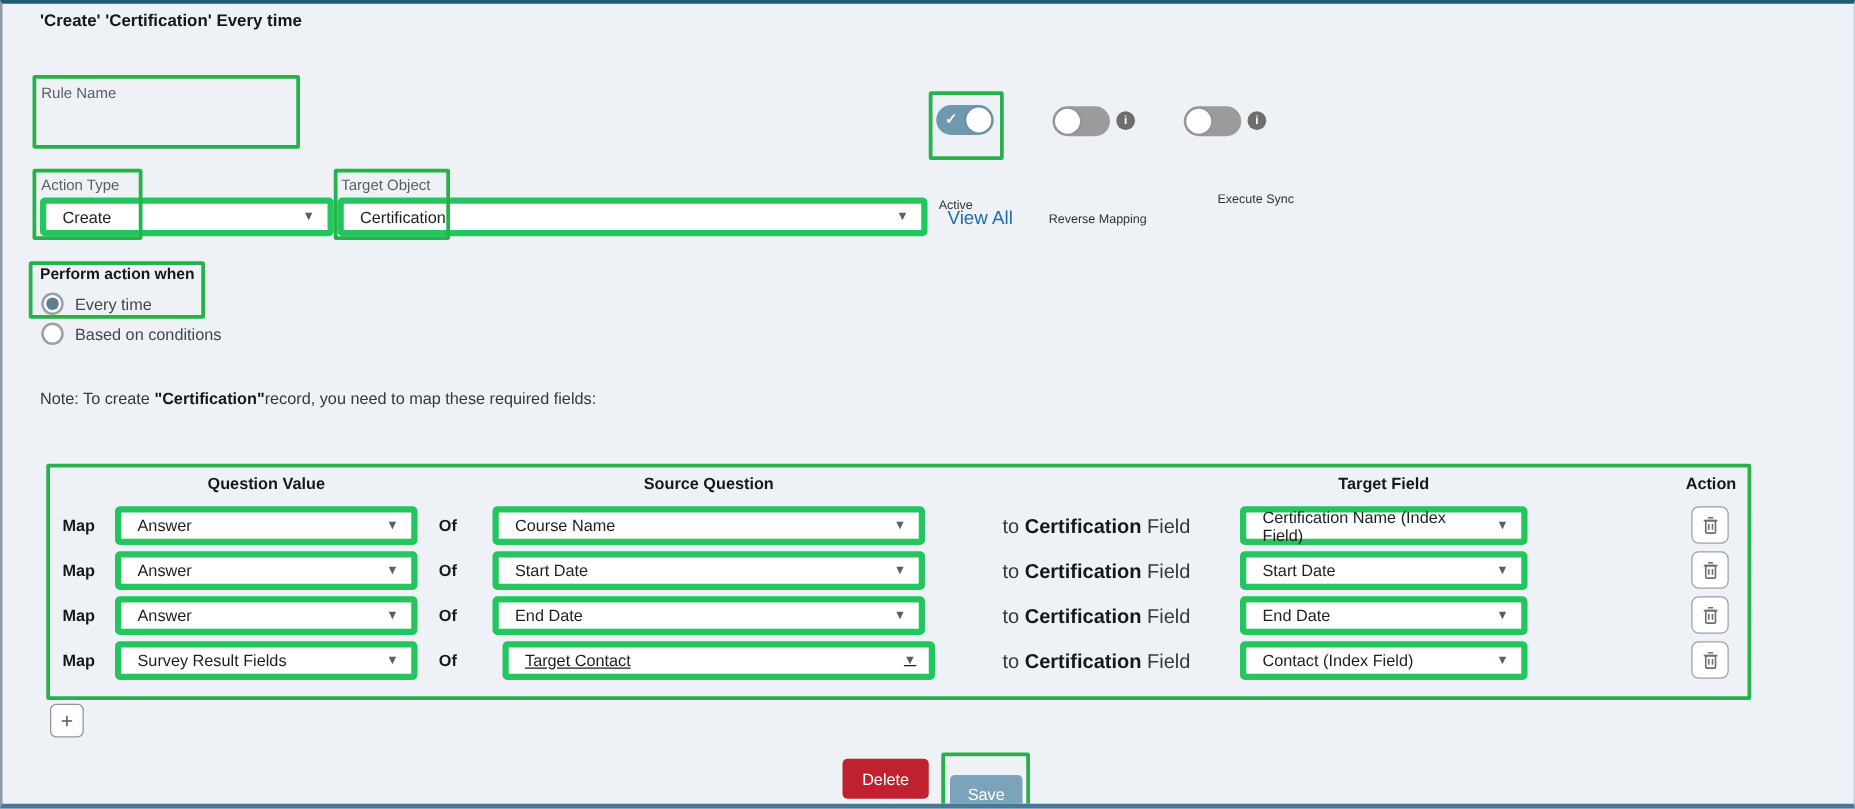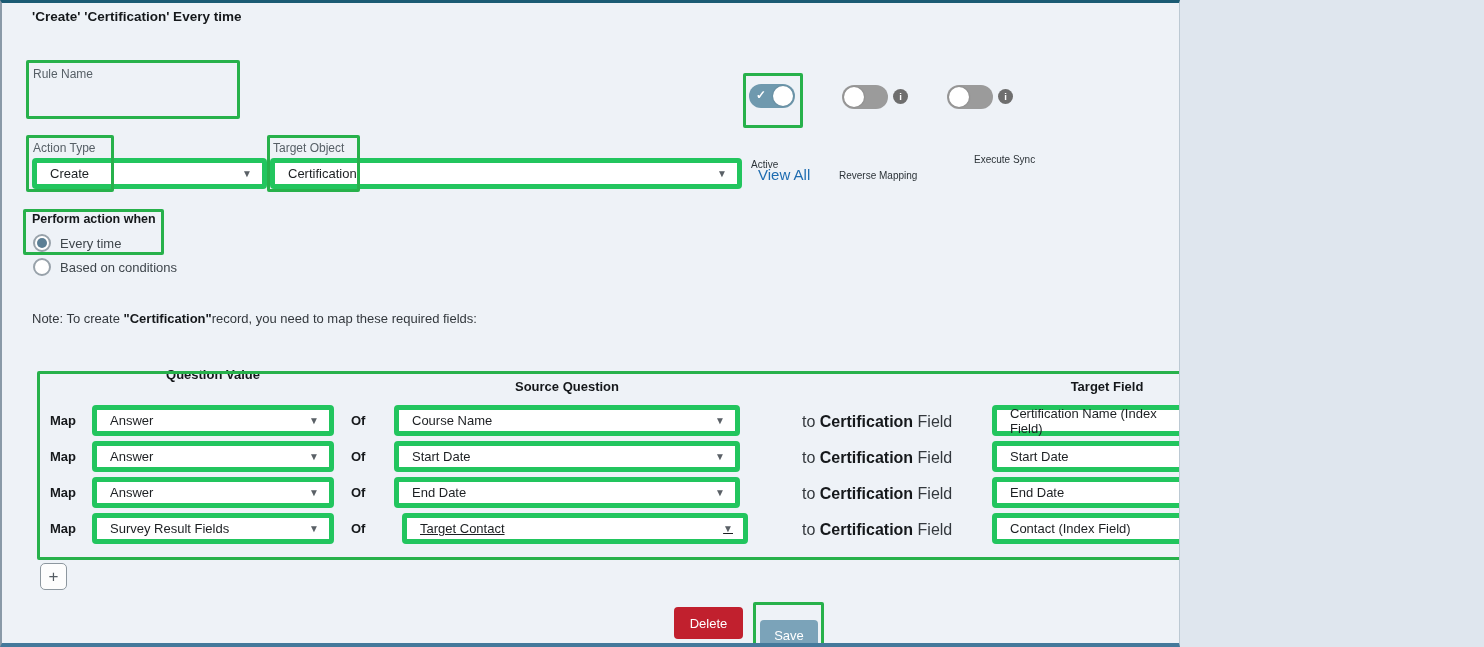--- a/index.html
+++ b/index.html
@@ -1,19 +1,19 @@
 <!DOCTYPE html>
 <html><head>
 <meta charset="utf-8">
 <style>
   * { margin:0; padding:0; box-sizing:border-box; }
   html,body { background:#dfe6ee; }
   body { font-family:"Liberation Sans", sans-serif; }
   #app {
-    position:relative; width:1180px; height:647px; overflow:hidden;
+    position:relative; width:1484px; height:647px; overflow:hidden;
     background:#eef2f7;
     border-top:3px solid #1b5b74;
     border-bottom:4px solid #44799b;
     border-left:2px solid #8a9aa8;
     border-right:1px solid #bcc9d3;
   }
   .abs { position:absolute; }
   .lbl { font-size:12px; color:#565f66; }
   .bold { font-weight:bold; }
   .page-title { font-size:13.5px; font-weight:bold; color:#15181b; }
@@ -120,21 +120,21 @@
   <div class="radio selected" style="left:31px; top:231px;"></div>
   <div class="radio-label" style="left:58px; top:233px;">Every time</div>
   <div class="radio" style="left:31px; top:255px;"></div>
   <div class="radio-label" style="left:58px; top:257px;">Based on conditions</div>
 
   <div class="note-text" style="left:30px; top:308px;">
     <span>Note: To create </span><span class="bold" style="color:#15181b;">"Certification"</span><span>record, you need to map these required fields:</span>
   </div>
 
 
-  <div class="col-header" style="left:90px;  top:364px; width:242px;">Question Value</div>
+  <div class="col-header" style="left:90px;  top:376px; width:242px;">Question Value</div>
   <div class="col-header" style="left:392px; top:376px; width:346px;">Source Question</div>
   <div class="col-header" style="left:990px; top:376px; width:230px;">Target Field</div>
   <div class="col-header" style="left:1330px; top:376px; width:57px; text-align:right;">Action</div>
 
   <div>
     <div class="cell-label" style="left:48px; top:410px;">Map</div>
     <div class="select" style="left:90px; top:402px; width:242px;">
       <span>Answer</span>
       <span class="caret">▼</span>
     </div>

